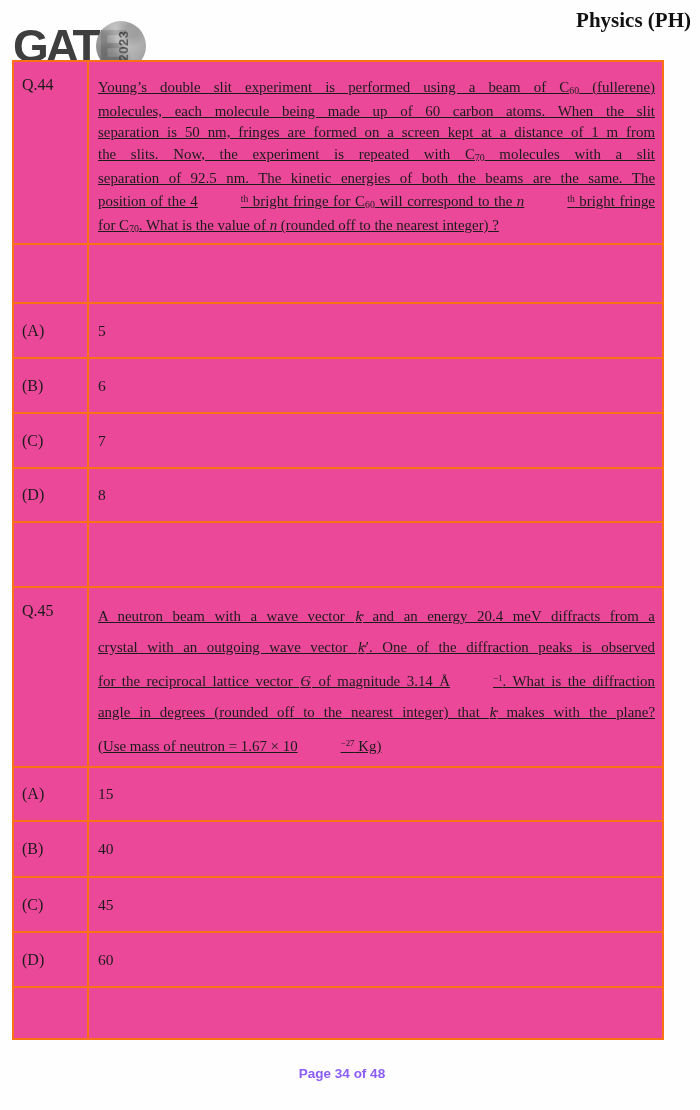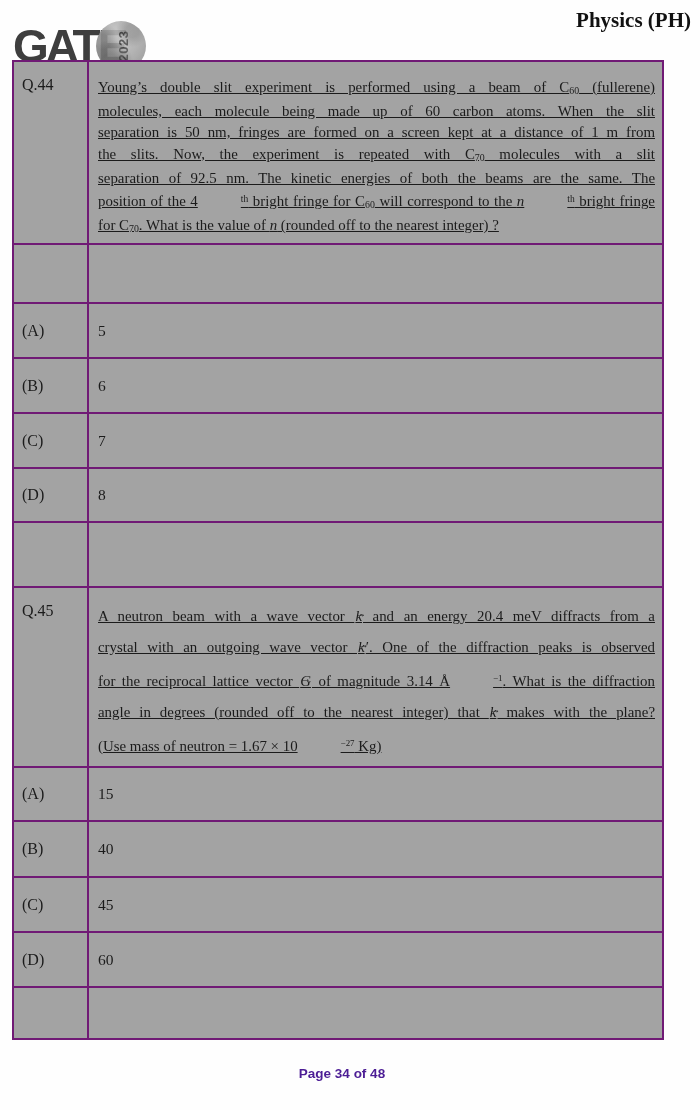--- a/index.html
+++ b/index.html
@@ -33,21 +33,21 @@
   .subject {
     position:absolute; top:8px; right:9px;
     font-weight:bold; font-size:21px; color:#111;
   }
 
   
   table.qtable {
     position:absolute; left:12px; top:60px; width:652px;
     border-collapse:collapse; table-layout:fixed;
   }
-  .qtable td { border:2px solid #701a75; padding:0; vertical-align:top; overflow:hidden; background:#a3a3a3; }
+  .qtable td { border:2px solid #f97316; padding:0; vertical-align:top; overflow:hidden; background:#ec4899; }
   col.c1 { width:75px; }
 
   tr.h183{height:183px} tr.h59{height:59px} tr.h55{height:55px} tr.h54{height:54px}
   tr.h65{height:65px}  tr.h180{height:180px} tr.h56{height:56px} tr.h52{height:52px}
 
   td.num { font-size:16px; padding:14px 0 0 8px; }
   tr.orow td.num { padding:0 0 0 8px; vertical-align:middle; }
   tr.orow td.val { padding:0 0 0 9px; vertical-align:middle; font-size:15.5px; }
 
   .qbody { padding:15px 7px 0 9px;text-decoration:underline; }
@@ -62,21 +62,21 @@
 
   sub { font-size:66%; vertical-align:-0.18em; }
   sup { font-size:64%; vertical-align:0.42em;padding-left:43px; }
   sup.hi { font-size:60%; vertical-align:0.6em; }
   .vec { font-style:italic; position:relative; padding:0 1px; }
   .vec .arr { position:absolute; left:1px; top:-0.92em; font-size:11px; font-style:normal; letter-spacing:0; }
 
   
   .page-ind {
     position:absolute; left:0; top:1066px; width:684px; text-align:center;
-    font-family:"Liberation Sans", sans-serif; font-weight:700; font-size:13.5px; color:#4c1d95;
+    font-family:"Liberation Sans", sans-serif; font-weight:700; font-size:13.5px; color:#8b5cf6;
   }
   .org {
     position:absolute; left:12px; top:1085px;
     font-family:"Liberation Sans", sans-serif; font-weight:600; font-size:14.5px; color:#5f5f5f;
   }
 </style>
 </head>
 <body>
 
 <div class="page">

